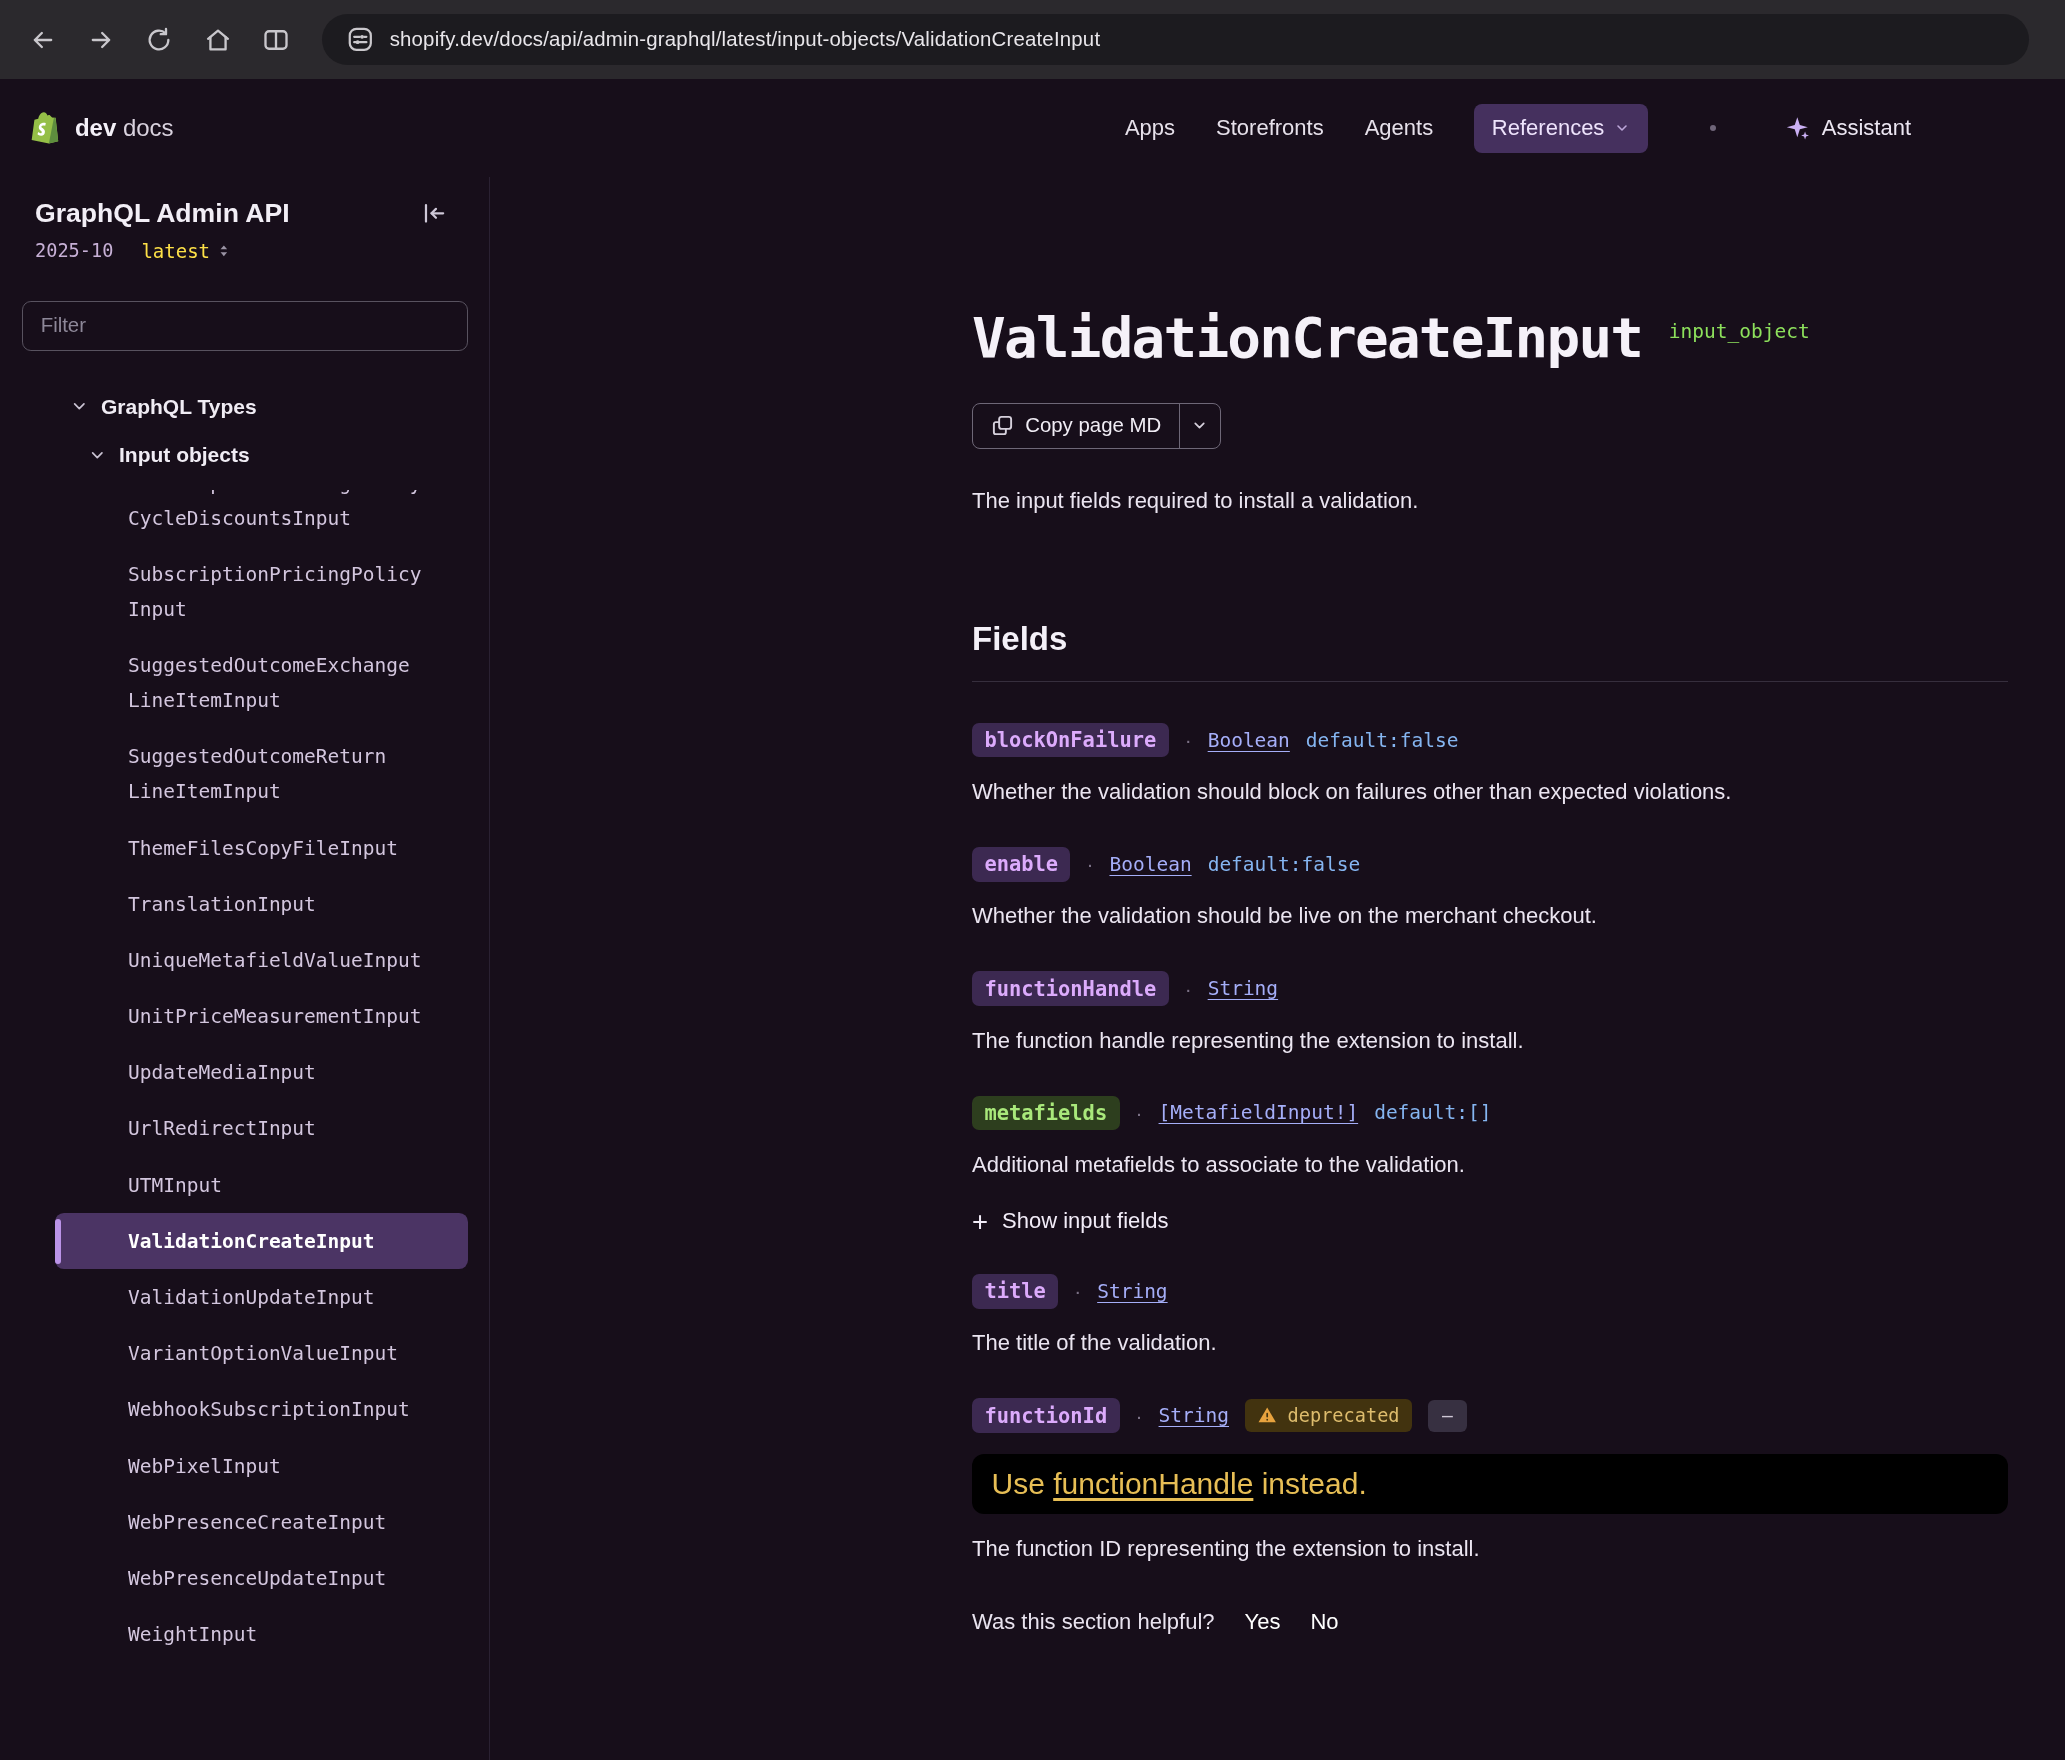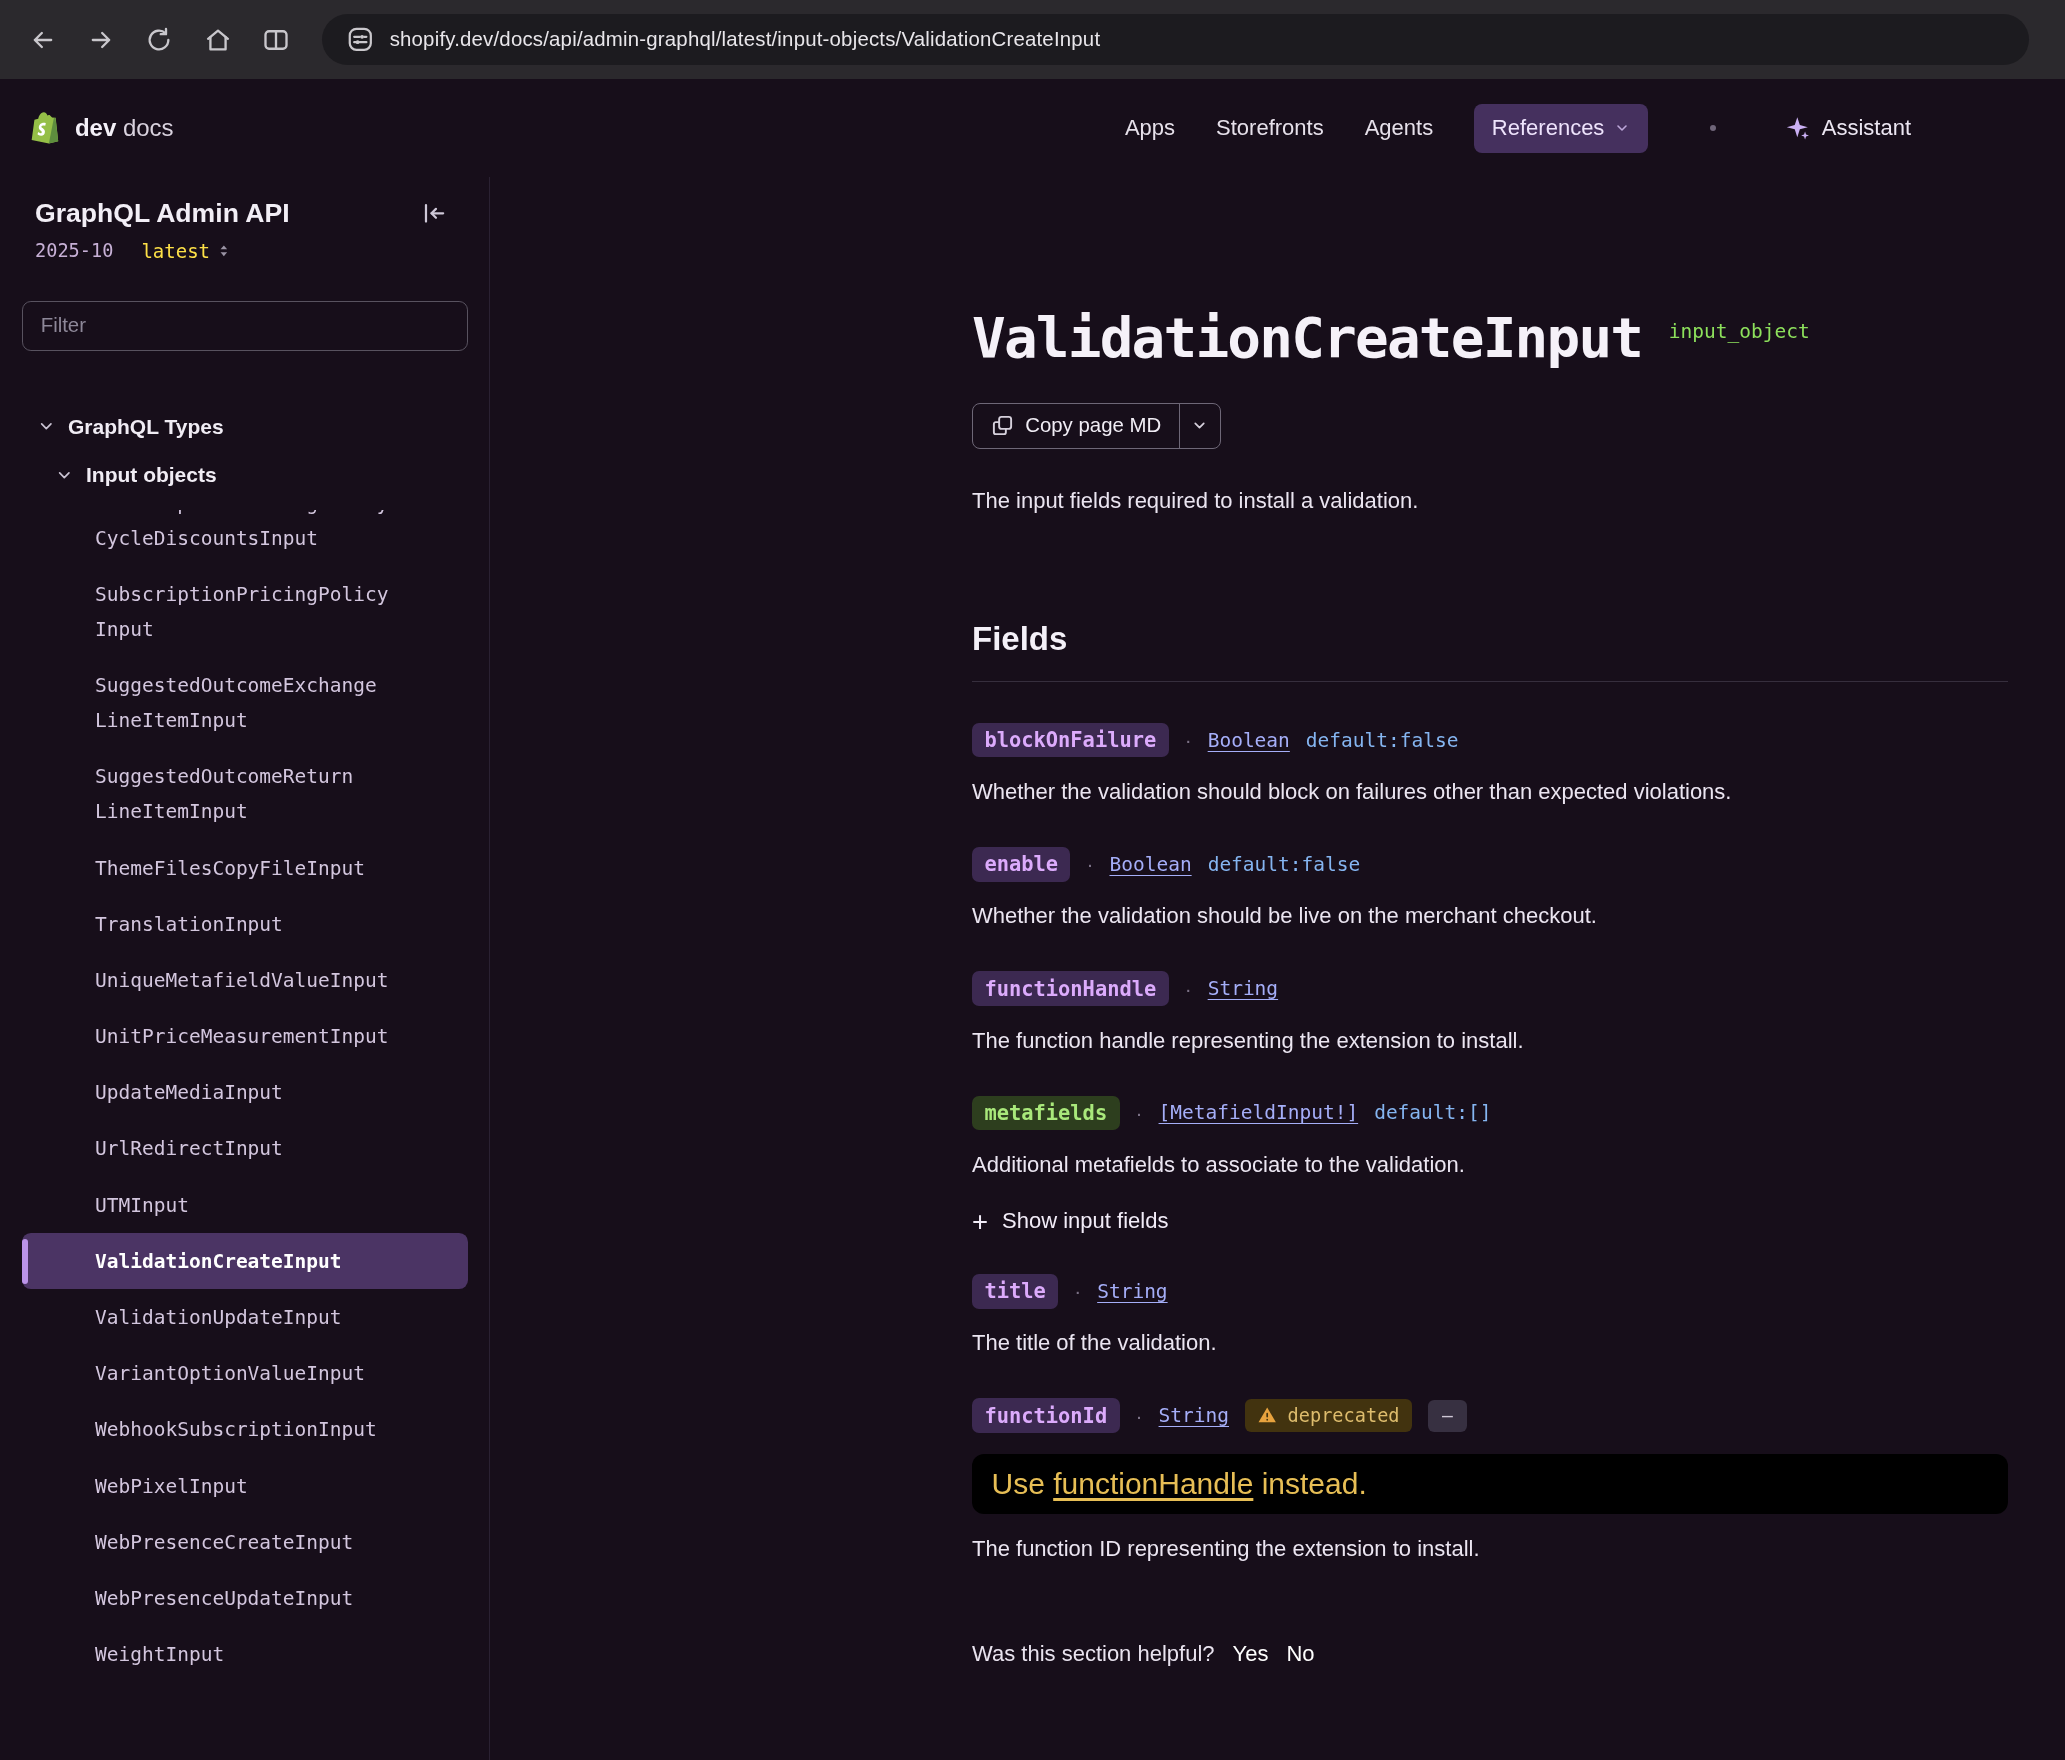--- a/index.html
+++ b/index.html
@@ -58,21 +58,21 @@
   .ver { color:#c7b0d6; }
   .channel-wrap { display:flex; align-items:center; gap:5.3px; background:none; border:none; padding:0; }
   .channel { color:#fde047; font-size:19px; }
   .channel-wrap svg { width:17.7px; height:17.7px; color:#9a93a4; }
   .filter-wrap { padding:39px 21px 0 22px; }
   .filter {
     width:100%; height:50px; background:transparent; border:1.3px solid #58525f; border-radius:8.9px;
     color:#e8e2ee; font-size:20.4px; padding:0 17.7px; font-family:inherit; outline:none;
   }
   .filter::placeholder { color:#8d8798; }
-  .tree { margin-top:57px; }
+  .tree { margin-top:37px;padding-left:33px; }
   .tree-row { display:flex; align-items:center; gap:12.4px; padding:7px 8.9px 7px 37px; font-size:21px; font-weight:700; color:#f0ecf4; background:none; border:none; width:100%; text-align:left; font-family:inherit; }
   .tree-row.lvl2 { padding-left:55px; margin-top:10.6px; }
   .tree-row svg { width:18.6px; height:18.6px; color:#c9c2d2; flex:0 0 auto; }
   .items-clip { overflow:hidden; margin-top:16px; }
   .tree-items { list-style:none; margin:-35px 0 0; padding:0; }
   .tree-item {
     position:relative; margin:0 21px 0 22px; padding:10.6px 8.9px 10.6px 73px; border-radius:8.9px;
     font-family:"DejaVu Sans Mono","Liberation Mono",monospace;
     font-size:19.5px; line-height:35px; color:#d3c6de;
   }
@@ -109,21 +109,21 @@
   .type-link { font-family:"DejaVu Sans Mono","Liberation Mono",monospace; font-size:19.5px; color:#a5aef8; text-decoration:underline; text-underline-offset:4.4px; text-decoration-thickness:1.3px; }
   .default { font-family:"DejaVu Sans Mono","Liberation Mono",monospace; font-size:19.5px; color:#85b5f1; }
   .dep-chip { display:inline-flex; align-items:center; gap:9.8px; background:#42330f; border-radius:6.2px; padding:6.2px 12.4px; font-family:"DejaVu Sans Mono","Liberation Mono",monospace; font-size:18.6px; color:#ddbc6d; }
   .dep-chip svg { width:20.4px; height:20.4px; }
   .minus-chip { background:#373041; border:none; border-radius:6.2px; padding:6.2px 14px; color:#cfc8d6; font-size:19.5px; font-family:inherit; line-height:1; }
   .warning-box { margin:21px 0 3.5px; background:#000000; border-radius:12px; padding:13.3px 19.5px; font-size:30px; color:#e7be55; }
   .warning-box a { color:#e7be55; text-decoration:underline; text-underline-offset:3.5px; }
   .field-desc { margin:17.7px 0 0; font-size:22px; color:#ebe5f1; line-height:33px; }
   .expander { margin-top:26.6px; display:flex; align-items:center; gap:14px; background:none; border:none; font-family:inherit; color:#f2ecf8; font-size:22px; padding:0; }
   .plus { font-size:27.5px; font-weight:400; line-height:1; }
-  .helpful { margin-top:76px; display:flex; align-items:flex-start; gap:18px; font-size:22px; }
+  .helpful { margin-top:44px; display:flex; align-items:flex-start; gap:30px; font-size:22px; }
   .helpful .q { color:#e9e3ef; }
   .helpful button { background:none; border:none; font-family:inherit; color:#ffffff; font-size:22px; font-weight:500; padding:0; }
 </style>
 </head>
 <body>
 
 <div class="chrome" data-interactable="false">
   <button class="chrome-btn" data-interactable="true">
     <svg viewBox="0 0 24 24" fill="none" stroke="currentColor" stroke-width="2" stroke-linecap="round" stroke-linejoin="round" data-interactable="false">
         <path d="M19 12H5M11 6l-6 6 6 6"></path>

